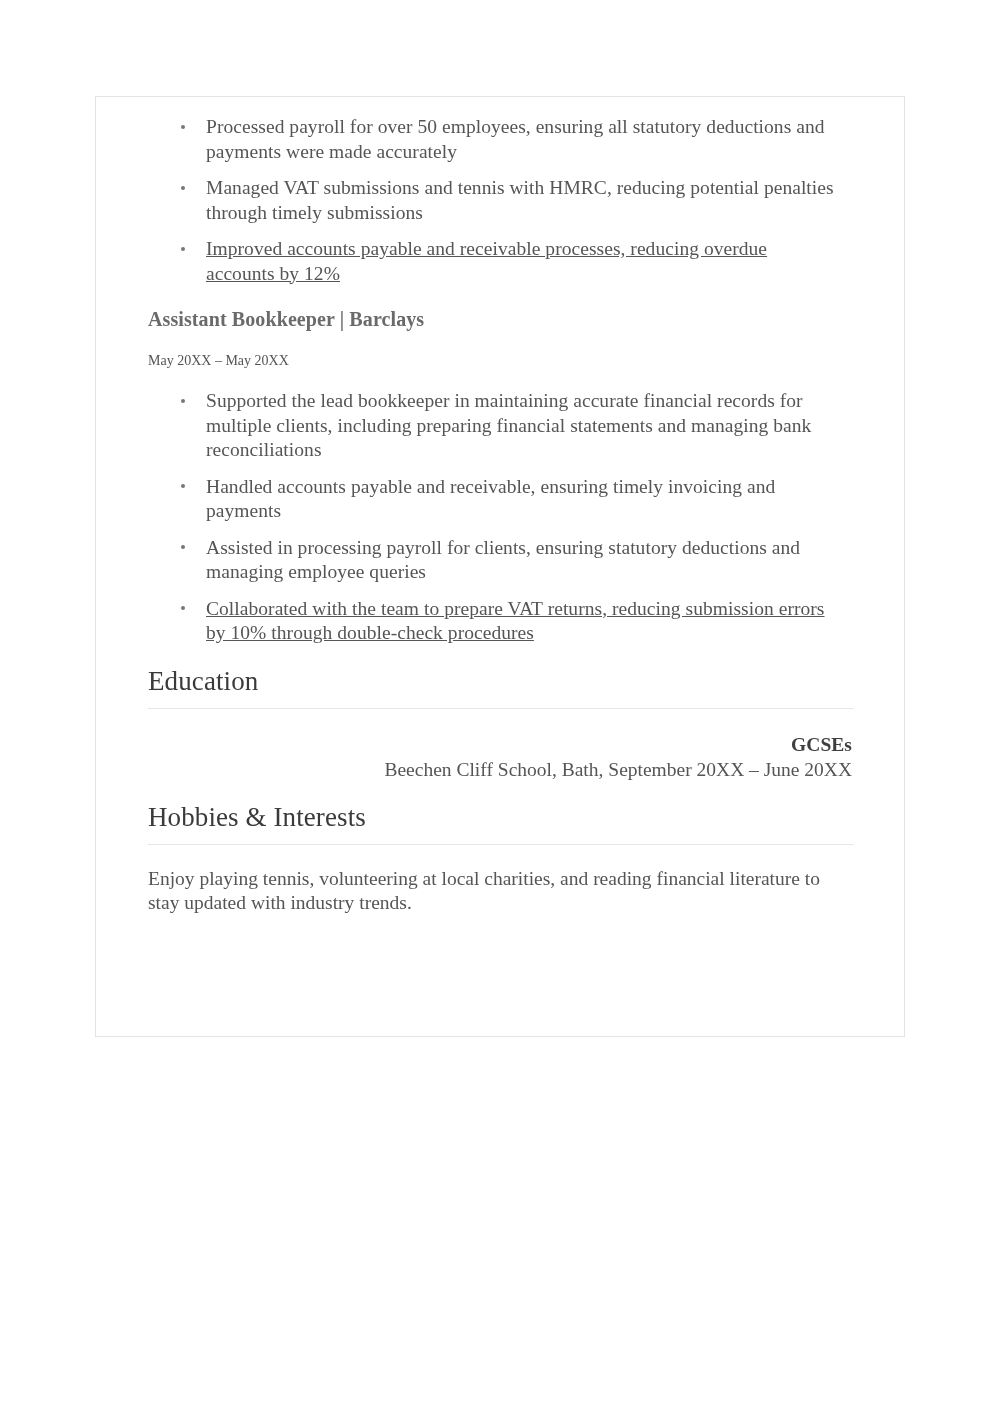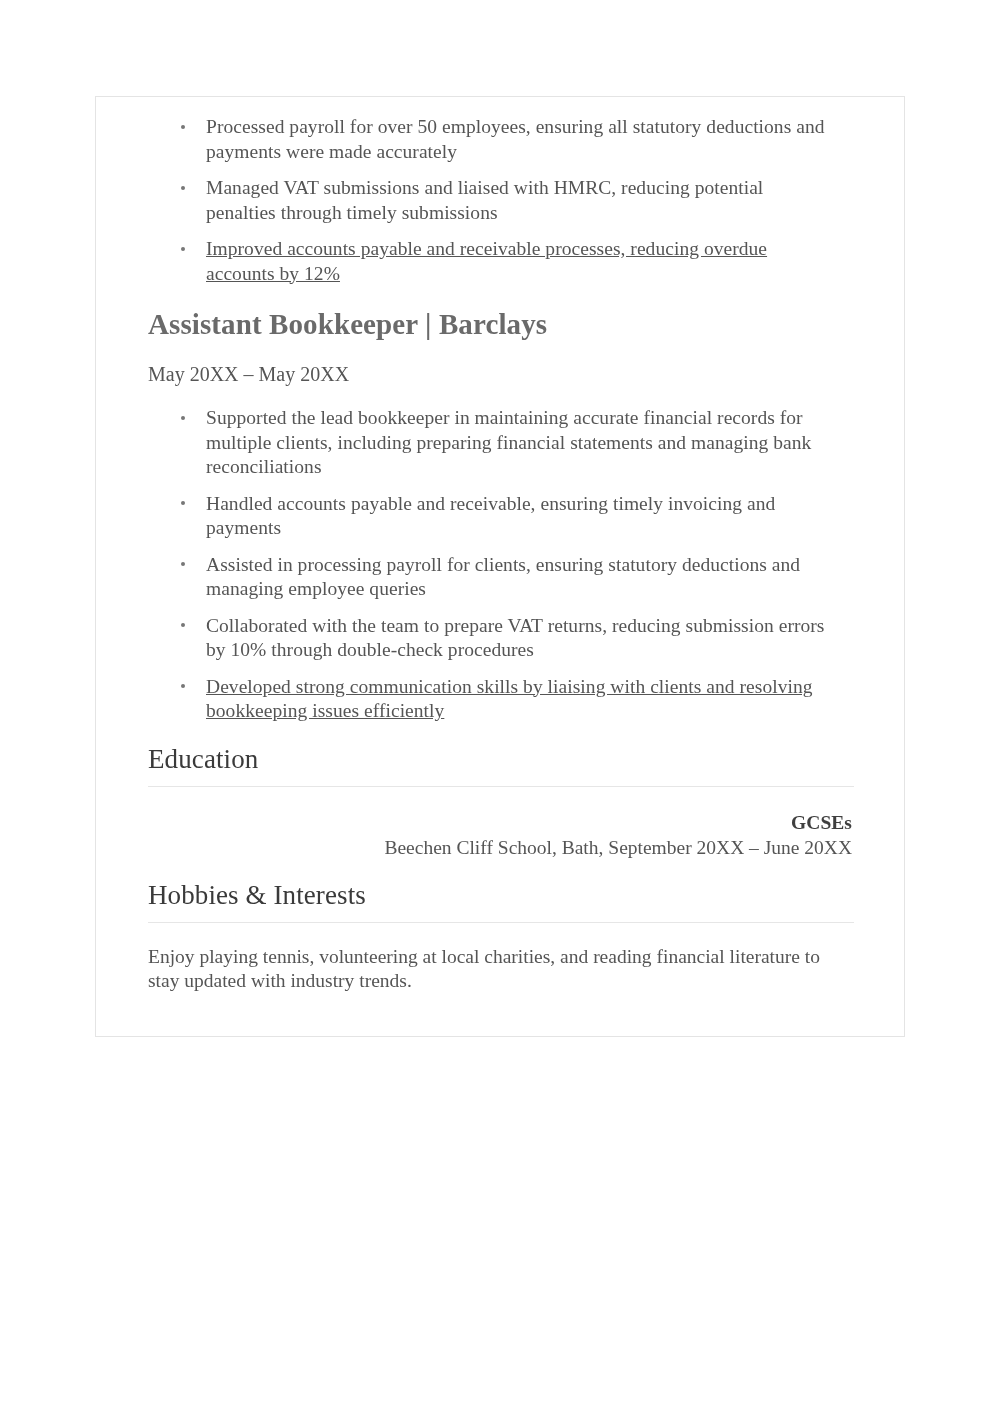--- a/index.html
+++ b/index.html
@@ -51,28 +51,28 @@
     left: 33px;
     top: 9.5px;
     width: 4px;
     height: 4px;
     border-radius: 50%;
     background: #777777;
   }
 
   
   .job-title {
-    font-size: 29px;
+    font-size: 20px;
     font-weight: bold;
     color: #6a6a6a;
     margin: 22px 0 0 0;
     letter-spacing: 0.1px;
   }
   .job-dates {
-    font-size: 20px;
+    font-size: 14px;
     color: #555555;
     margin: 22px 0 20px 0;
   }
 
   
   .section-heading {
     font-size: 27px;
     font-weight: normal;
     color: #3a3a3a;
     margin: 20px 0 0 0;
@@ -118,21 +118,21 @@
 <div class="page">
   <div class="page-inner">
 
     <ul class="bullets exp-top">
       <li>
         <span class="dot"></span>
         <span>Processed payroll for over 50 employees, ensuring all statutory deductions and payments were made accurately</span>
       </li>
       <li>
         <span class="dot"></span>
-        <span>Managed VAT submissions and liaised with HMRC, reducing potential penalties through timely submissions</span>
+        <span>Managed VAT submissions and tennis with HMRC, reducing potential penalties through timely submissions</span>
       </li>
       <li>
         <span class="dot"></span>
         <span>Improved accounts payable and receivable processes, reducing overdue accounts by 12%</span>
       </li>
     </ul>
 
     <div class="job-title">Assistant Bookkeeper | Barclays</div>
     <div class="job-dates">May 20XX – May 20XX</div>
 
@@ -146,24 +146,20 @@
         <span>Handled accounts payable and receivable, ensuring timely invoicing and payments</span>
       </li>
       <li>
         <span class="dot"></span>
         <span>Assisted in processing payroll for clients, ensuring statutory deductions and managing employee queries</span>
       </li>
       <li>
         <span class="dot"></span>
         <span>Collaborated with the team to prepare VAT returns, reducing submission errors by 10% through double-check procedures</span>
       </li>
-      <li>
-        <span class="dot"></span>
-        <span>Developed strong communication skills by liaising with clients and resolving bookkeeping issues efficiently</span>
-      </li>
     </ul>
 
     <div class="section-heading">Education</div>
     <div class="section-rule"></div>
 
 
     <div class="edu-block second">
       <div class="edu-degree">GCSEs</div>
       <div class="edu-school">Beechen Cliff School, Bath, September 20XX – June 20XX</div>
     </div>

